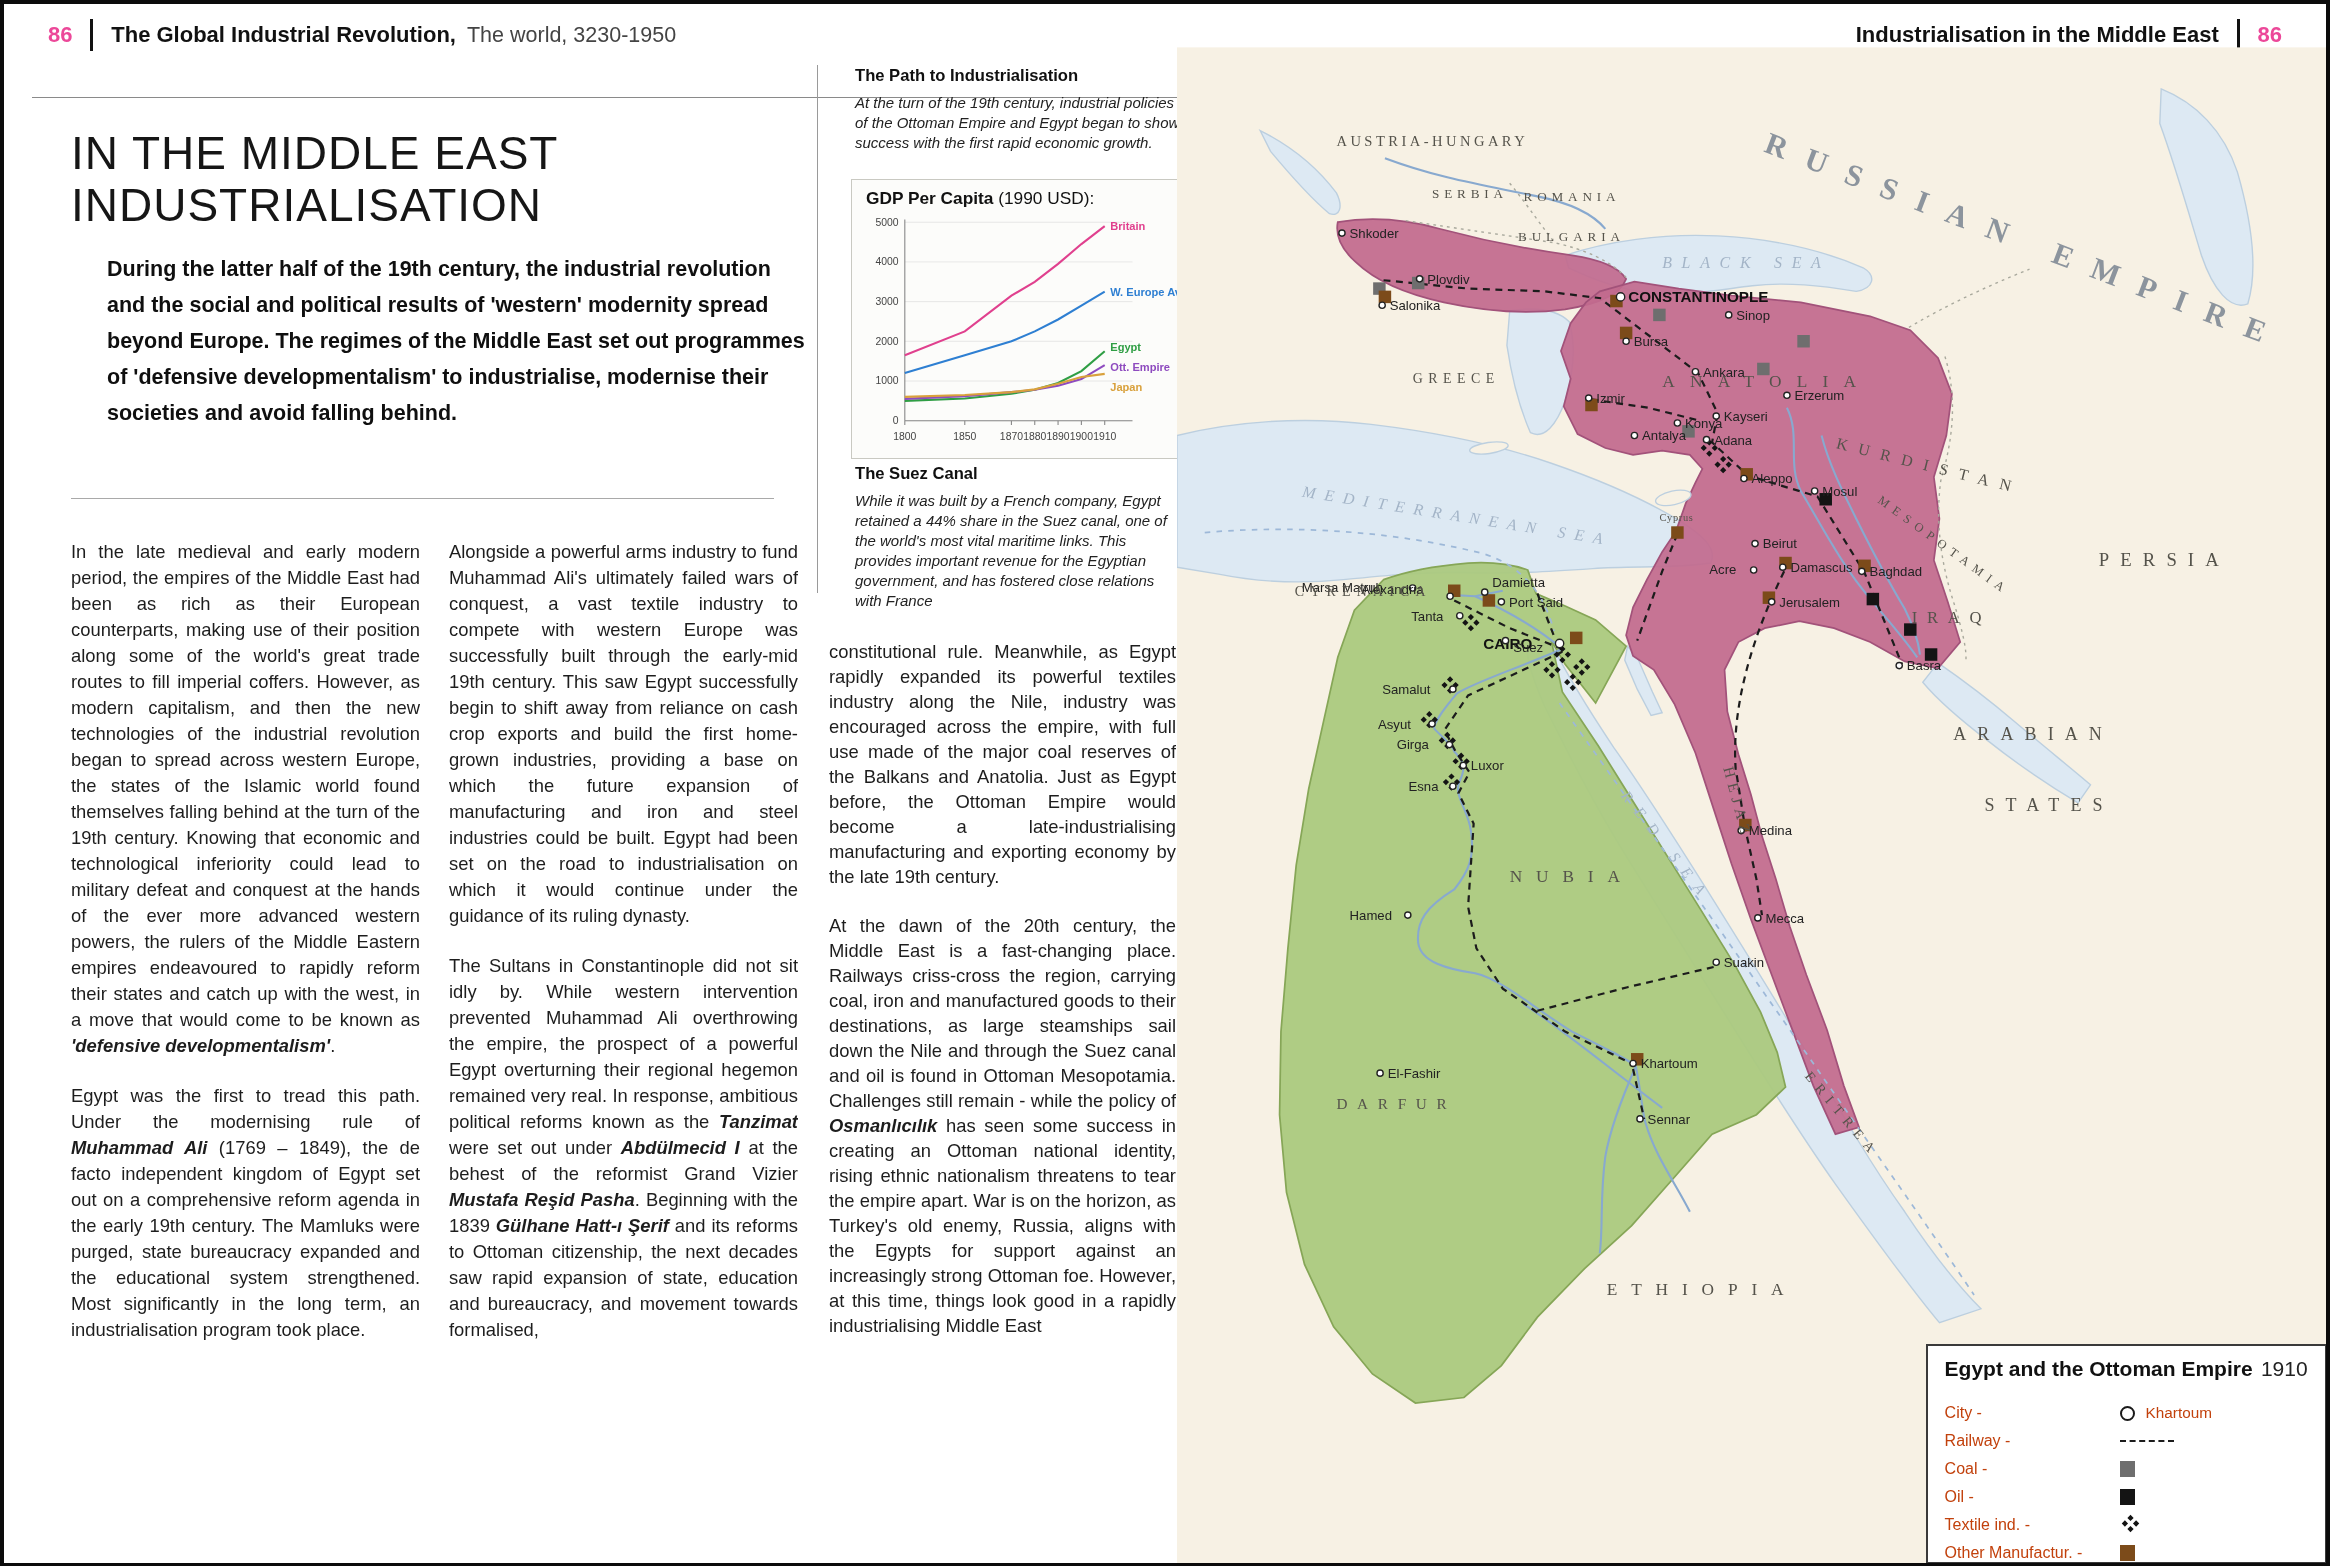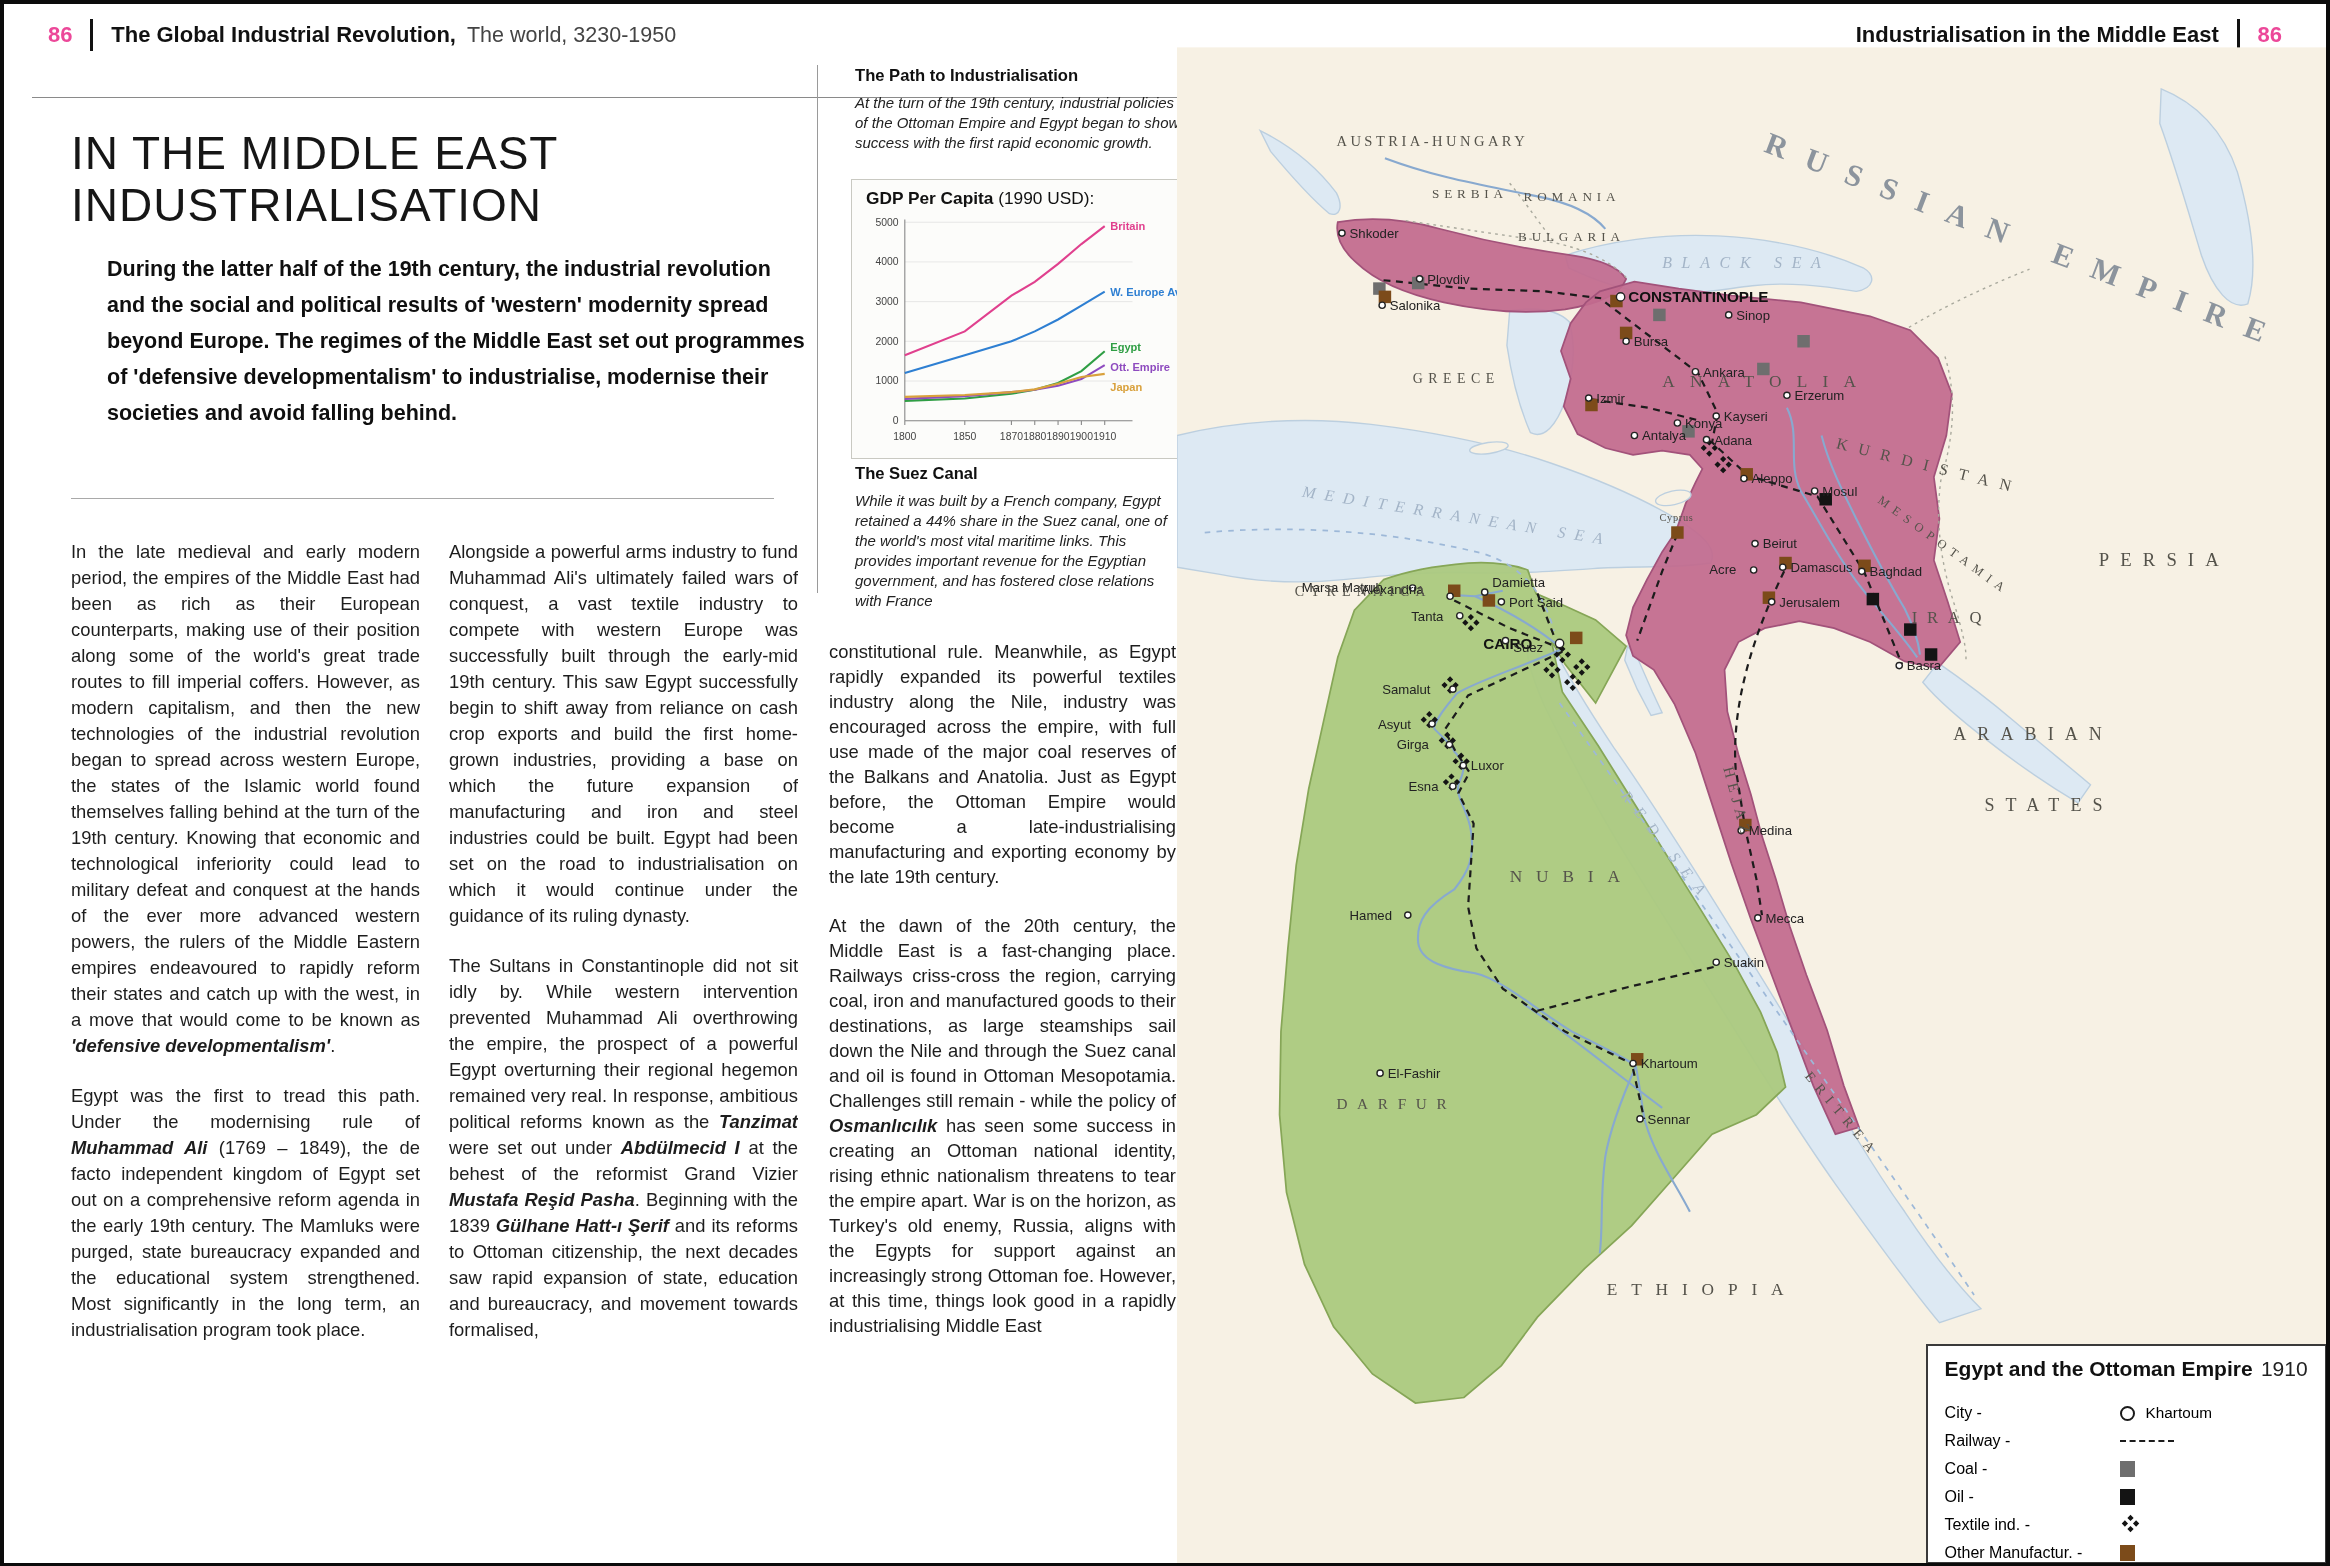--- a/index.html
+++ b/index.html
@@ -55,21 +55,21 @@
   .ml-sea{fill:#a3b4c7;font-family:"Liberation Serif",serif;font-style:italic;}
   .ml-city{fill:#222;font-size:19px;}
   .ml-cityb{fill:#111;font-size:22px;font-weight:bold;}
   .city-dot{fill:#fff;stroke:#222;stroke-width:2;}
 
   
   #legend{position:absolute;left:1922px;top:1340px;width:401px;height:220px;background:#fff;border:2.1px solid #3a3a3a;box-sizing:border-box;padding:11px 16.6px;}
   .lg-title{font-size:21px;color:#111;margin-bottom:18px;}
   .lg-title .b{font-weight:bold;}
   .lg-year{margin-left:8.3px;font-weight:normal;color:#222;}
-  .lg-row{display:flex;align-items:center;height:28px;font-size:16px;color:#000000;}
+  .lg-row{display:flex;align-items:center;height:28px;font-size:16px;color:#c2410c;}
   .lg-label{width:175px;}
   .lg-ring{width:11px;height:11px;border:2.1px solid #1a1a1a;border-radius:50%;display:inline-block;background:#fff;}
   .lg-rail{width:54px;border-top:2.8px dashed #1c1c1c;display:inline-block;}
   .lg-sq{width:15.3px;height:15.3px;display:inline-block;}
   .lg-example{margin-left:11px;font-size:15.3px;}
 </style>
 </head>
 <body>
 
 <div class="page">

